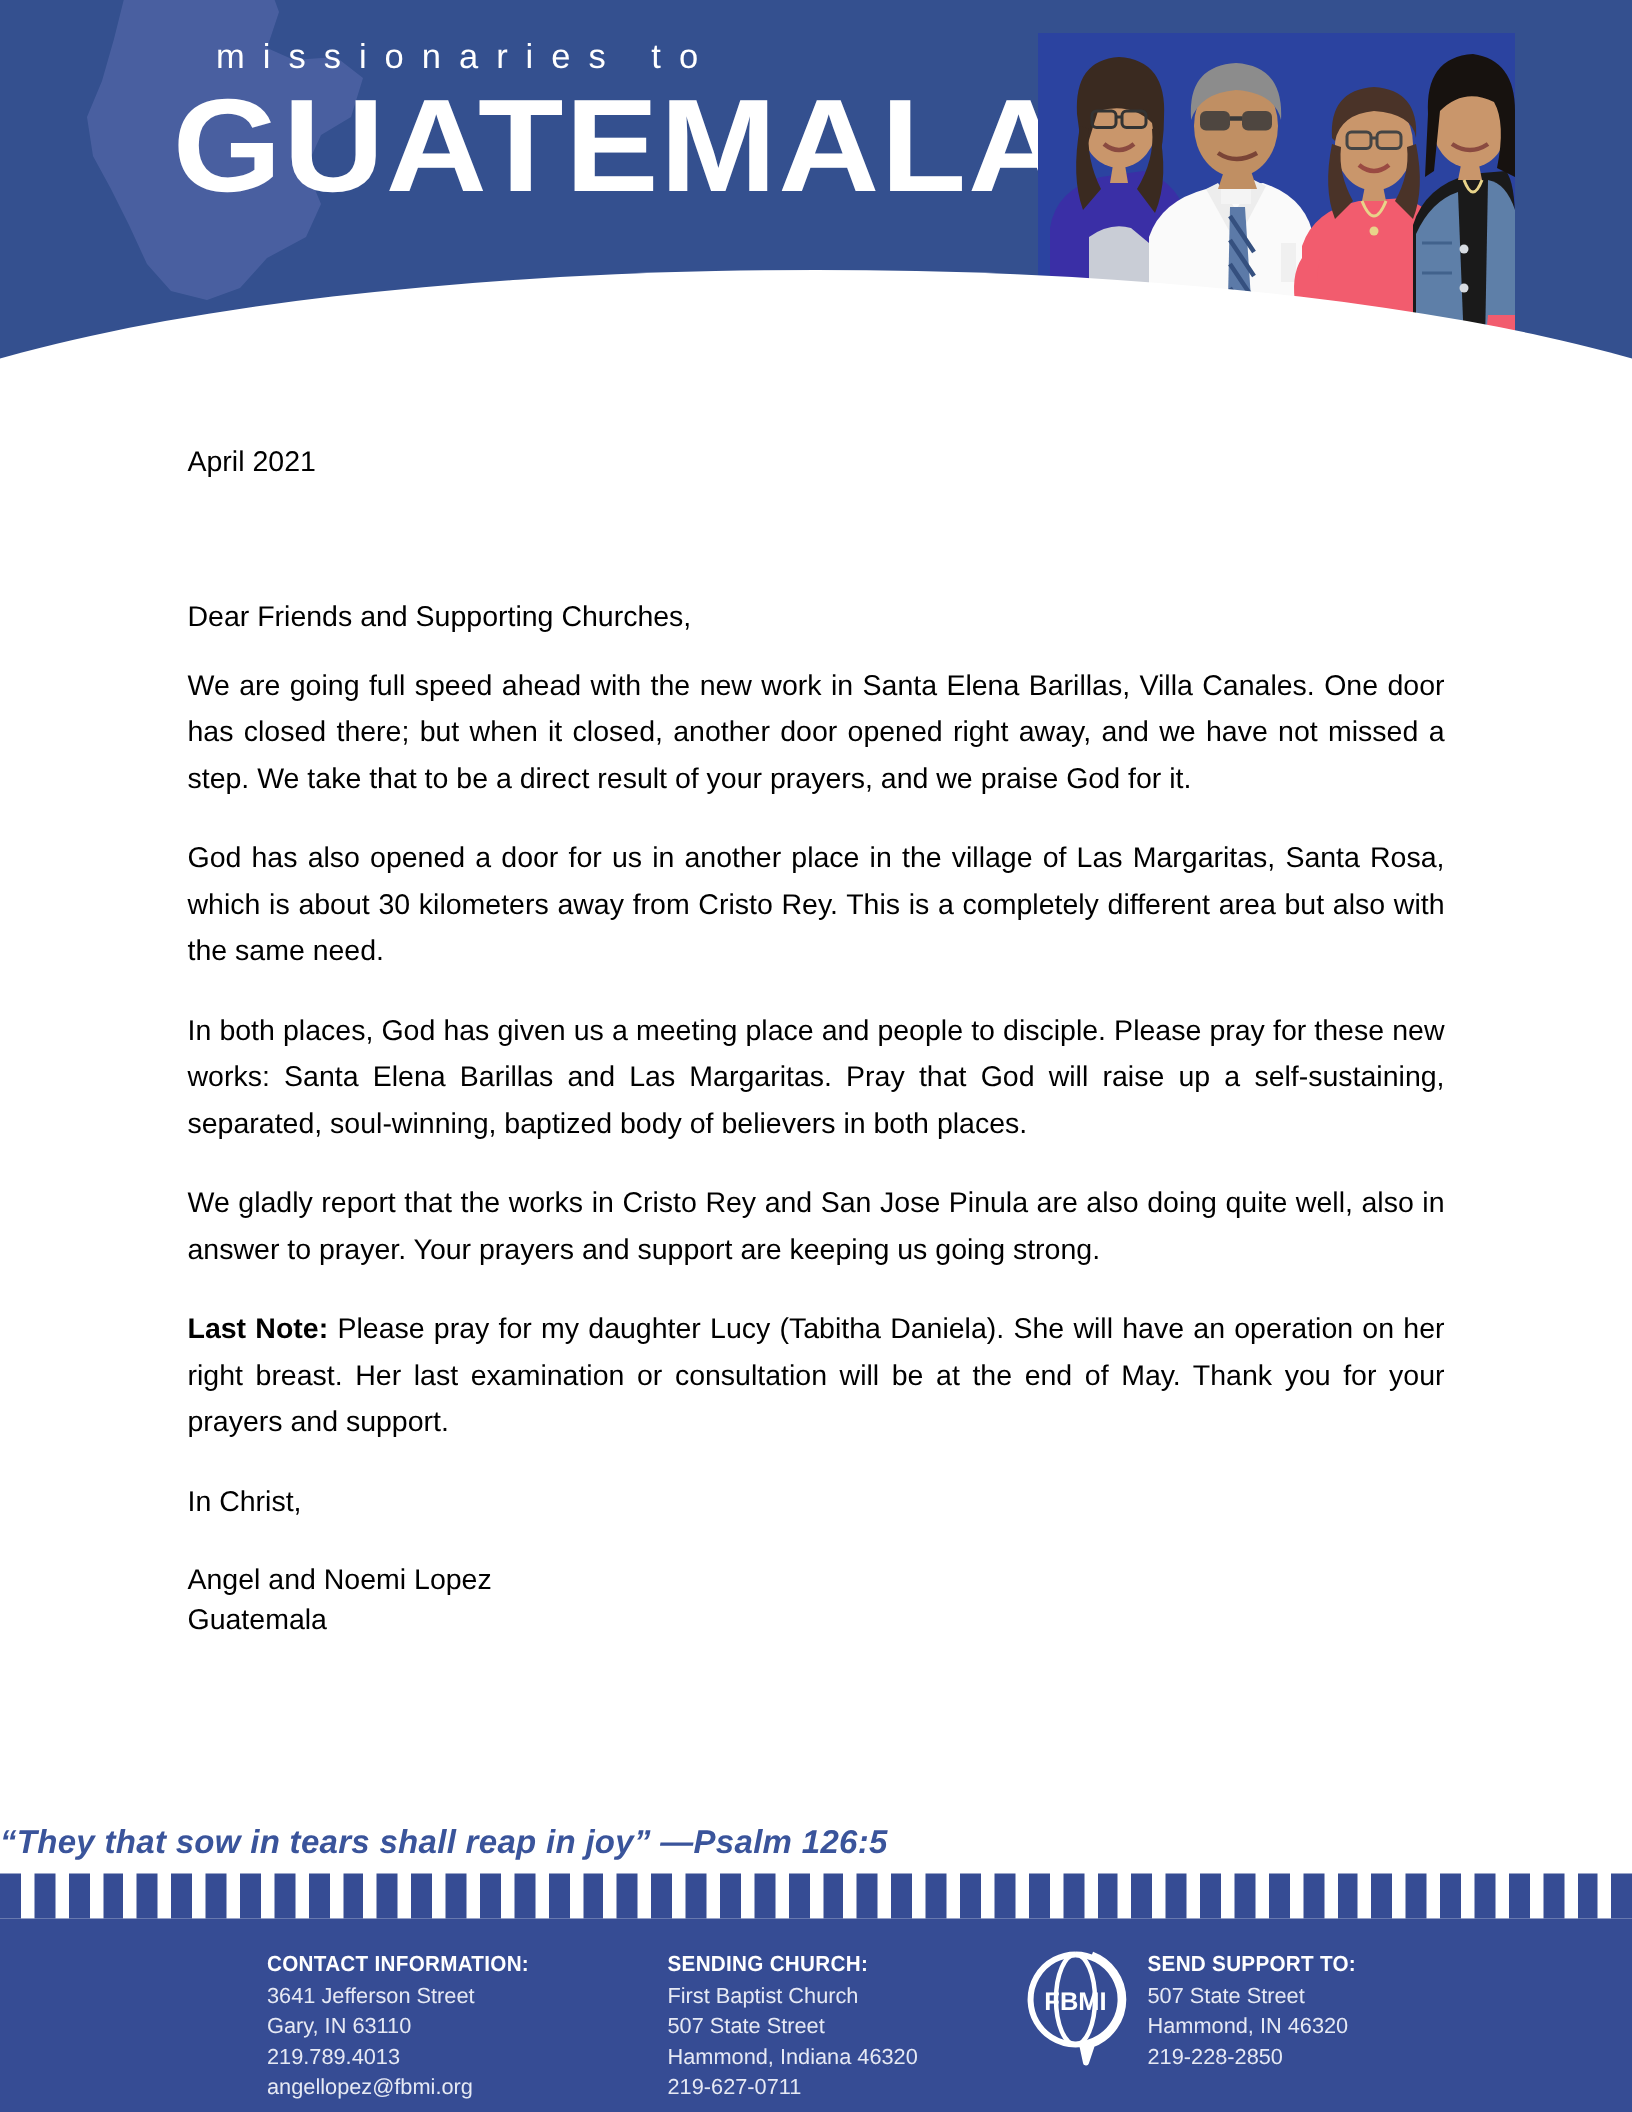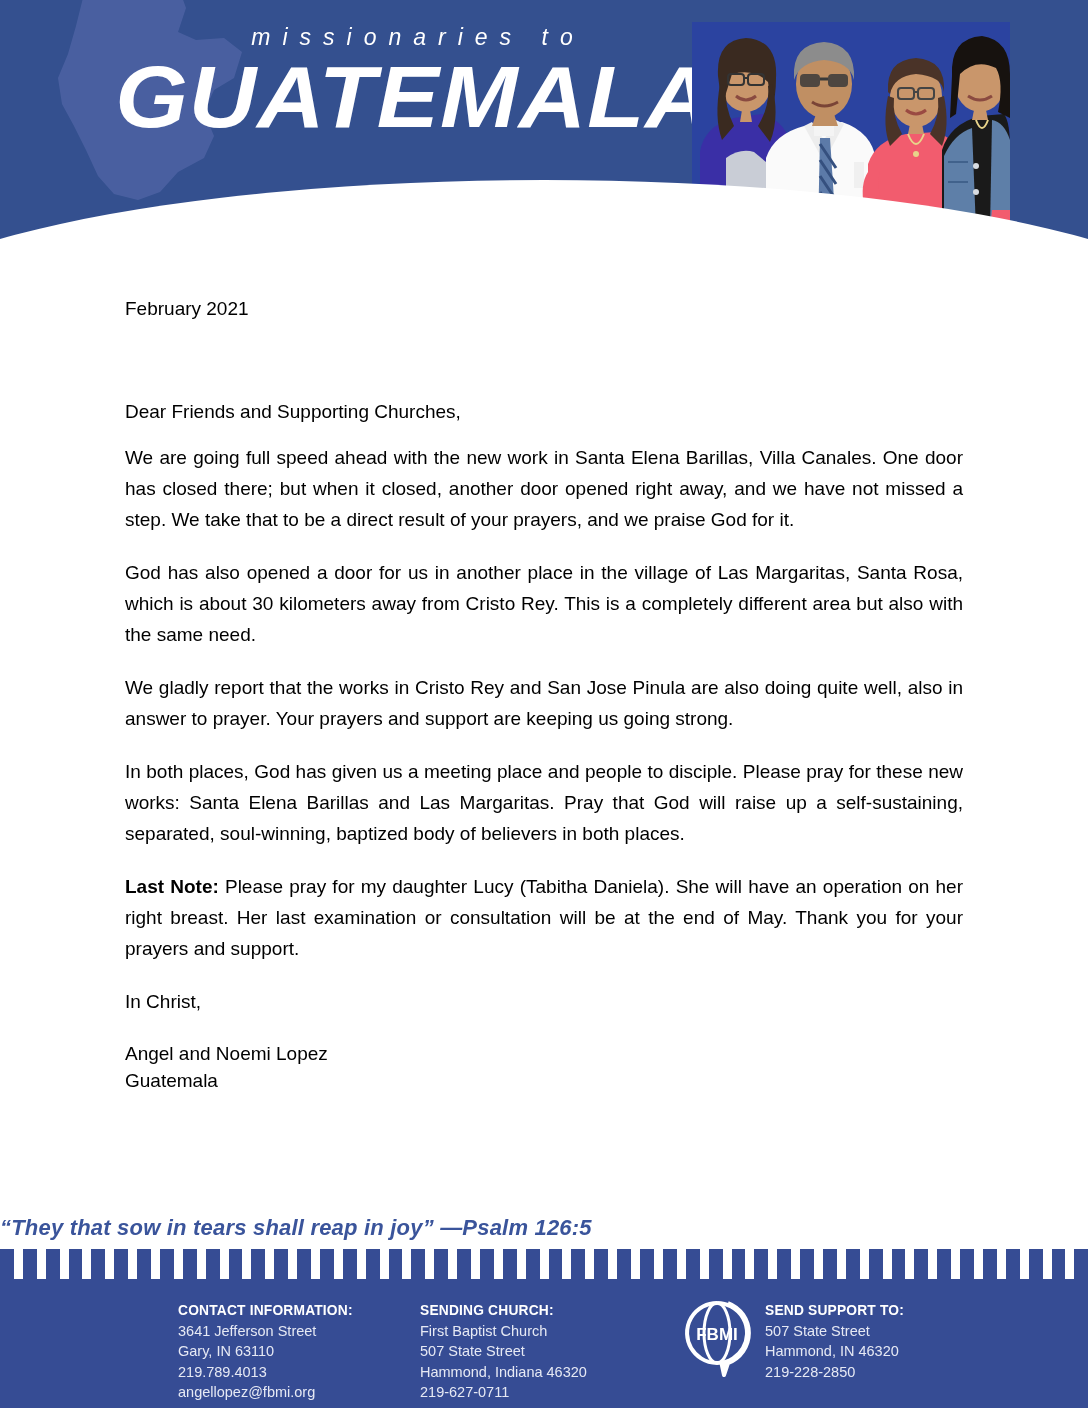--- a/index.html
+++ b/index.html
@@ -32,22 +32,21 @@
     top: -14px;
     width: 232px;
     height: 236px;
     opacity: 0.30;
   }
   .header-text {
     position: absolute;
     left: 132px;
     top: 26px;
     width: 560px;
-    text-align: center;
-    font-style: italic;
+    text-align: left;
   }
   .kicker {
     color: #ffffff;
     font-size: 23px;
     letter-spacing: 12px;
     font-weight: 400;
     line-height: 1;
     text-indent: 12px;
     margin: 0;
   }
@@ -193,21 +192,21 @@
   .fcol .fhead {
     font-weight: 700;
     color: #ffffff;
     letter-spacing: 0.2px;
     font-size: 14.5px;
     transform: scaleX(0.95);
     transform-origin: left center;
     white-space: nowrap;
   }
   .fcol-contact { left: 178px; width: 250px; }
-  .fcol-church  { left: 420px; width: 230px; }
+  .fcol-church  { left: 445px; width: 230px; }
   .fcol-support { left: 765px; width: 250px; }
 
   .fbmi-logo {
     position: absolute;
     left: 681px;
     top: 20px;
     width: 72px;
     height: 86px;
   }
 </style>
@@ -300,29 +299,29 @@
         </g>
       </g>
     </svg>
   </div>
 
   <div class="header-arc"></div>
 </div>
 
 <div class="letter">
 
-  <p class="date">February 2021</p>
+  <p class="date">April 2021</p>
 
   <p class="salutation">Dear Friends and Supporting Churches,</p>
 
 
   <p class="para">We are going full speed ahead with the new work in Santa Elena Barillas, Villa Canales. One door has closed there; but when it closed, another door opened right away, and we have not missed a step. We take that to be a direct result of your prayers, and we praise God for it.</p>
   <p class="para">God has also opened a door for us in another place in the village of Las Margaritas, Santa Rosa, which is about 30 kilometers away from Cristo Rey. This is a completely different area but also with the same need.</p>
+  <p class="para">In both places, God has given us a meeting place and people to disciple. Please pray for these new works: Santa Elena Barillas and Las Margaritas. Pray that God will raise up a self-sustaining, separated, soul-winning, baptized body of believers in both places.</p>
   <p class="para">We gladly report that the works in Cristo Rey and San Jose Pinula are also doing quite well, also in answer to prayer. Your prayers and support are keeping us going strong.</p>
-  <p class="para">In both places, God has given us a meeting place and people to disciple. Please pray for these new works: Santa Elena Barillas and Las Margaritas. Pray that God will raise up a self-sustaining, separated, soul-winning, baptized body of believers in both places.</p>
 
   <p class="para lastnote">
     <b>Last Note:</b><span> Please pray for my daughter Lucy (Tabitha Daniela). She will have an operation on her right breast. Her last examination or consultation will be at the end of May. Thank you for your prayers and support.</span>
   </p>
 
   <p class="closing">In Christ,</p>
 
   <p class="signature">
     <span>Angel and Noemi Lopez</span><br>
     <span>Guatemala</span>

